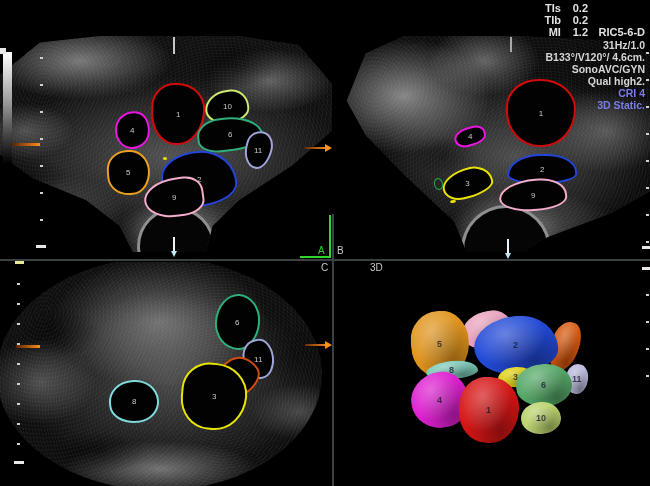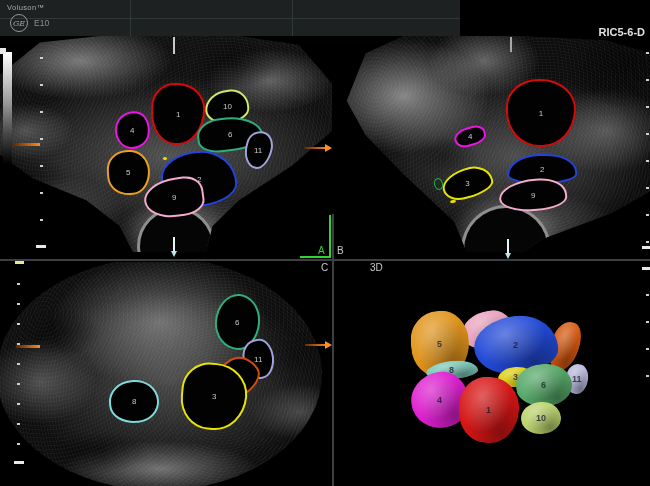--- a/index.html
+++ b/index.html
@@ -114,32 +114,35 @@
                     border-right:3px solid transparent;border-top:6px solid #b9e6ef;}
   .top-tick{position:absolute;width:2px;background:#c8c8c8;z-index:15;}
   .tt-a{left:173px;top:37px;height:17px;}
   .tt-b{left:510px;top:37px;height:15px;background:#a8a8a8;}
 </style>
 </head>
 <body>
 
 <div id="screen">
 
-  <div class="topbar">
-    <div class="hline"></div>
-    <div class="vline v1"></div>
-    <div class="vline v2"></div>
-    <div class="brand">Voluson™</div>
-    <div class="ge-logo">
-        <span>GE</span>
-      </div>
-    <div class="model">E10</div>
+
+  <div class="ti-block">
+    <div class="ti-row"><span class="ti-l">TIs</span> <span class="ti-v">0.2</span></div>
+    <div class="ti-row"><span class="ti-l">TIb</span> <span class="ti-v">0.2</span></div>
+    <div class="ti-row"><span class="ti-l">MI</span> <span class="ti-v">1.2</span></div>
   </div>
-
   <div class="probe">RIC5-6-D</div>
+  <div class="params">
+    <div>31Hz/1.0</div>
+    <div>B133°/V120°/ 4.6cm.</div>
+    <div>SonoAVC/GYN</div>
+    <div>Qual high2.</div>
+    <div class="accent" style="color: rgb(123, 123, 236);">CRI 4</div>
+    <div class="accent" style="color: rgb(123, 123, 236);">3D Static.</div>
+  </div>
 
   <div class="plane plane-a">
     <div class="probe-apex apex-a"></div>
   <div class="follicle" style="left: 151px; top: 47px; width: 50px; height: 58px; border-color: rgb(210, 10, 10); border-radius: 46% 54% 52% 48% / 40% 44% 62% 56%; transform: rotate(2deg);">
         <span class="fnum" style="transform: rotate(-2deg);">1</span>
       </div>
       <div class="follicle" style="left: 205px; top: 53.5px; width: 40px; height: 29px; border-color: rgb(205, 235, 112); border-radius: 58% 42% 52% 48% / 62% 58% 42% 46%; transform: rotate(-6deg);">
         <span class="fnum" style="transform: rotate(6deg);">10</span>
       </div>
       <div class="follicle" style="left: 114.5px; top: 75px; width: 31px; height: 34px; border-color: rgb(232, 22, 224); border-radius: 55% 45% 52% 48% / 48% 55% 45% 52%; transform: rotate(8deg);">

